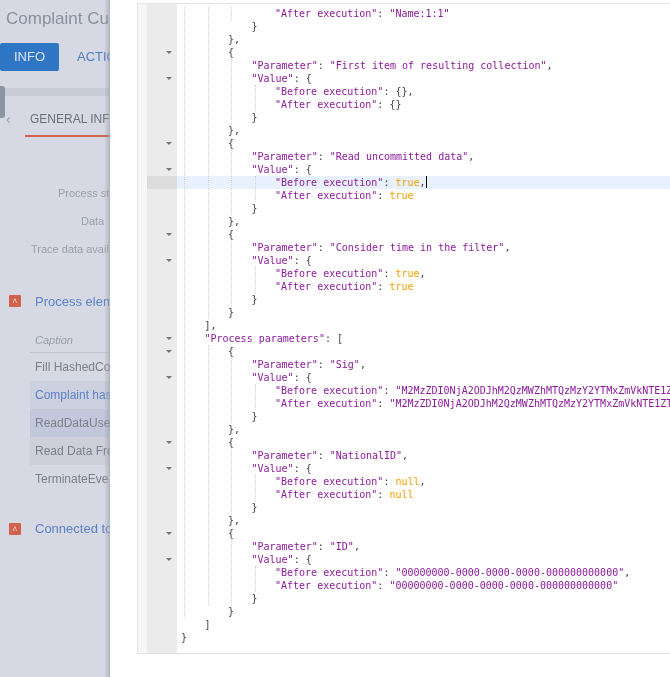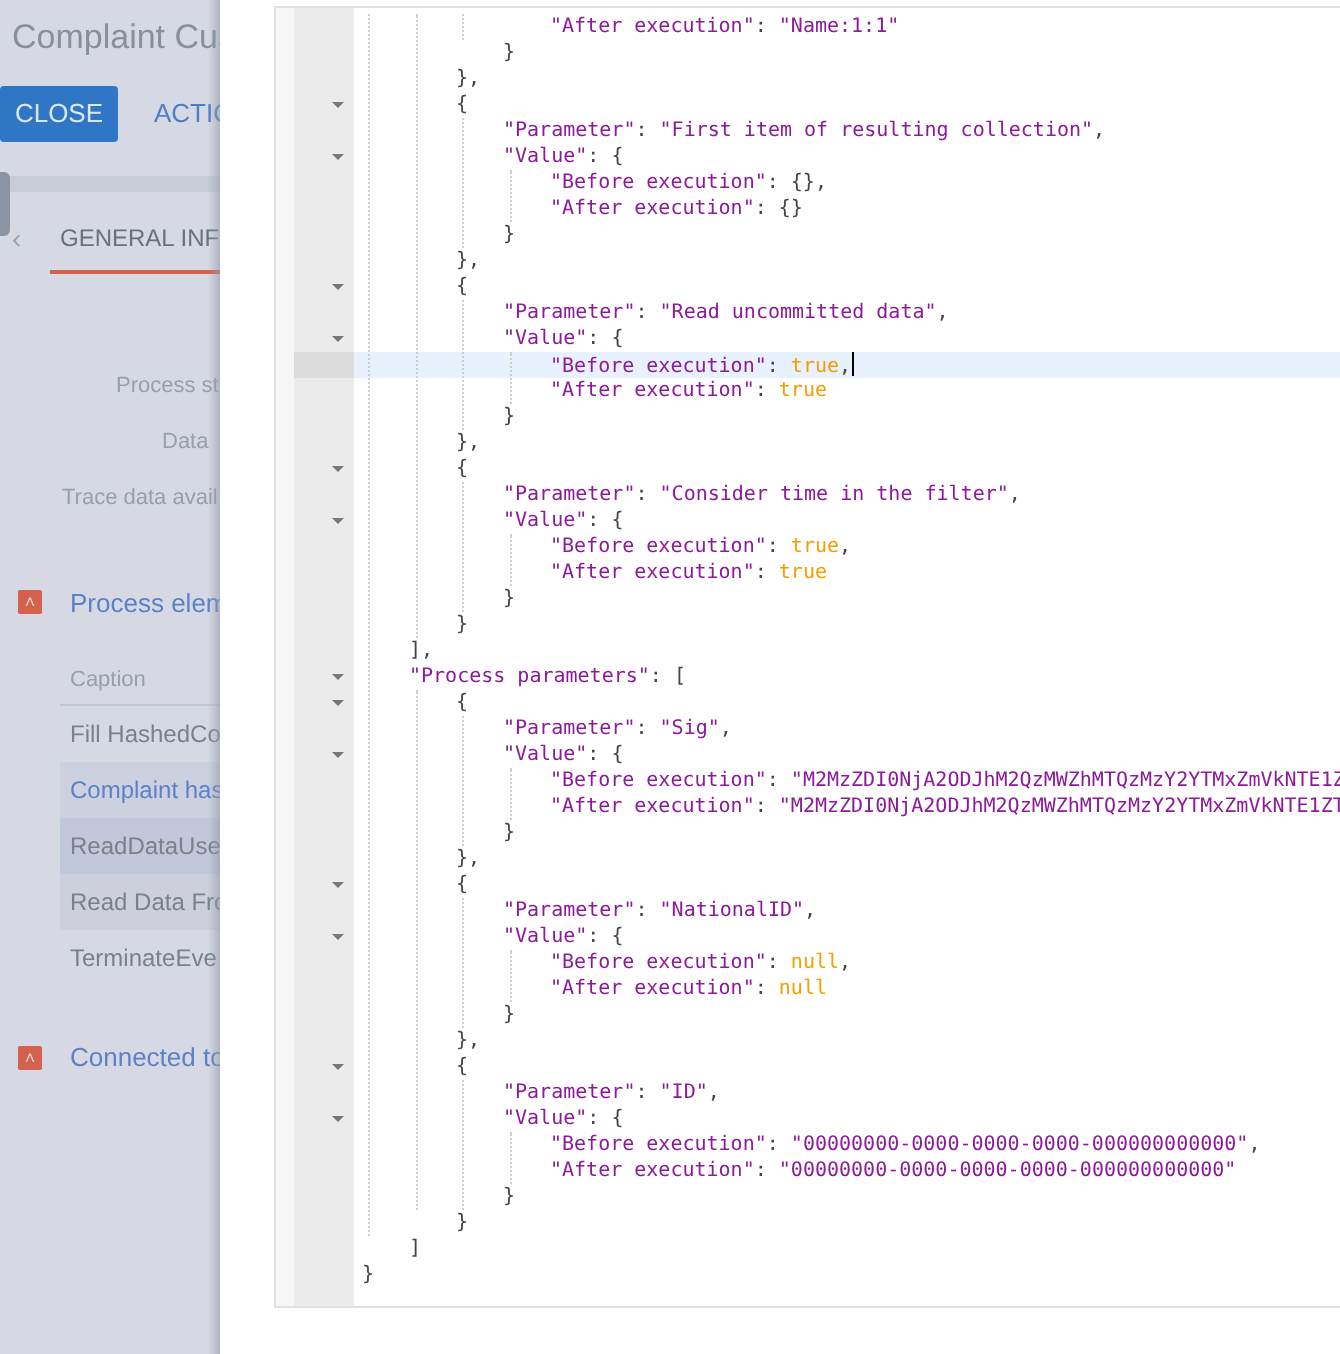--- a/index.html
+++ b/index.html
@@ -12,21 +12,21 @@
   .bg-close { position: absolute; left: 0; top: 43px; width: 59px; height: 28px; background: #2f77c4; border-radius: 2px; color: #dce6f4; font-size: 13px; line-height: 28px; text-align: center; }
   .bg-actions { position: absolute; left: 77px; top: 49px; font-size: 13px; color: #4d7fc6; white-space: nowrap; }
   .bg-divider-bar { position: absolute; left: 0; top: 88px; width: 110px; height: 8px; background: #c8ccd6; }
   .bg-tab-handle { position: absolute; left: 0; top: 86px; width: 5px; height: 32px; background: #8c93a3; border-radius: 0 3px 3px 0; }
   .bg-tab-chevron { position: absolute; left: 6px; top: 111px; font-size: 14px; color: #9aa0ad; }
   .bg-tab { position: absolute; left: 30px; top: 112px; font-size: 12px; color: #6b707c; white-space: nowrap; }
   .bg-tab-underline { position: absolute; left: 25px; top: 135px; width: 85px; height: 2px; background: #d2614d; }
   .bg-label { position: absolute; font-size: 11px; color: #9a9ea9; white-space: nowrap; }
   .bg-section-toggle { position: absolute; left: 9px; width: 12px; height: 12px; background: #d2614d; border-radius: 1px; color: #f3d3cc; font-size: 9px; line-height: 12px; text-align: center; }
   .bg-section-title { position: absolute; left: 35px; font-size: 13px; color: #5b82c8; white-space: nowrap; }
-  .bg-col-header { position: absolute; left: 35px; top: 334px; font-size: 11px; color: #9a9ea9; }
+  .bg-col-header { position: absolute; left: 35px; top: 334px; font-size: 11px; color: #9a9ea9; font-style: italic; }
   .bg-header-line { position: absolute; left: 30px; top: 352px; width: 80px; height: 1px; background: #c2c6cf; }
   .bg-row { position: absolute; left: 30px; width: 80px; height: 28px; padding-left: 5px; font-size: 12px; line-height: 28px; color: #7c808a; white-space: nowrap; overflow: hidden; }
   .bg-row.link { color: #5b82c8; background: #cdd1df; }
   .bg-row.selected { background: #c2c8dc; }
   .bg-row.alt { background: #cdd0da; }
   .bg-shadow { position: absolute; left: 104px; top: 0; width: 6px; height: 677px; background: linear-gradient(to right, rgba(150,155,170,0), rgba(150,155,170,0.6)); }
 
   
   .modal { position: absolute; left: 110px; top: 0; width: 560px; height: 677px; background: #ffffff; }
   .editor { position: absolute; left: 137px; top: 3px; width: 533px; height: 651px; border: 1px solid #e2e2e2; border-right: none; background: #fff; overflow: hidden; }
@@ -42,21 +42,21 @@
   .s { color: #8c1a9a; }
   .b { color: #f0a000; }
   .p { color: #444; }
   .cursor { display: inline-block; width: 1px; height: 12px; background: #000; vertical-align: -2px; }
 </style>
 </head>
 <body>
 
 <div class="bg-page">
   <div class="bg-title">Complaint Cus</div>
-  <div class="bg-close">CLOSE</div>
+  <div class="bg-close">INFO</div>
   <div class="bg-actions">ACTIO</div>
   <div class="bg-divider-bar"></div>
   <div class="bg-tab-handle"></div>
   <div class="bg-tab-chevron">‹</div>
   <div class="bg-tab">GENERAL INFO</div>
   <div class="bg-tab-underline"></div>
 
   <div class="bg-label" style="left:58px;top:187px;">Process st</div>
   <div class="bg-label" style="left:81px;top:215px;">Data</div>
   <div class="bg-label" style="left:31px;top:243px;">Trace data avail</div>

